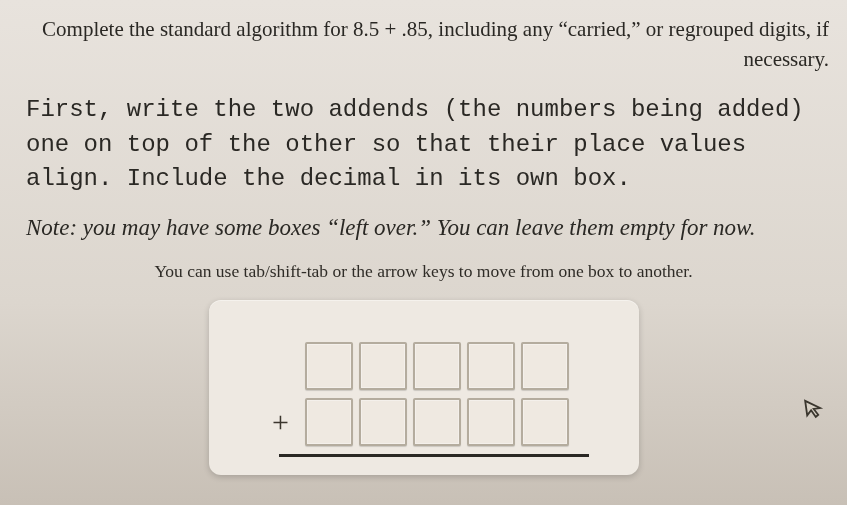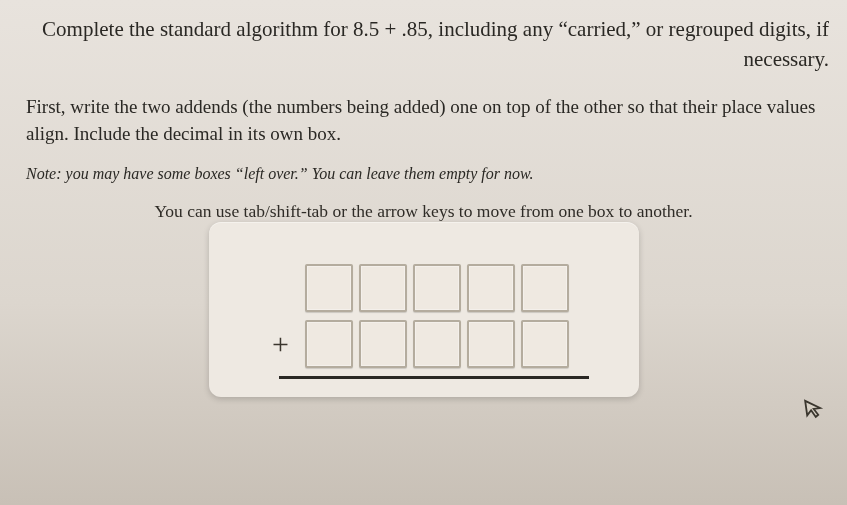--- a/index.html
+++ b/index.html
@@ -13,33 +13,35 @@
     overflow: hidden;
   }
   .question {
     font-size: 21px;
     line-height: 1.45;
     margin-bottom: 18px;
     text-align: right;
   }
   .expr { font-family: Georgia, serif; }
   .instr {
-    font-size: 19px;
+    font-size: 24px;
     line-height: 1.45;
     margin: 0 8px 14px 8px;
+    font-family: Liberation Mono, monospace;
   }
   .note {
-    font-size: 16px;
+    font-size: 23px;
     font-style: italic;
     line-height: 1.45;
     margin: 0 8px 16px 8px;
   }
   .hint {
     font-size: 17.5px;
     text-align: center;
+    margin-bottom: 18px;
     color: #2f2c27;
   }
   .card-wrap { display:flex; justify-content:center; }
   .card {
     background: #eee9e2;
     border-radius: 12px;
     box-shadow: 0 2px 6px rgba(0,0,0,.18), inset 0 1px 0 rgba(255,255,255,.4);
     padding: 28px 48px 0 48px;
     width: 430px;
     height: 175px;

